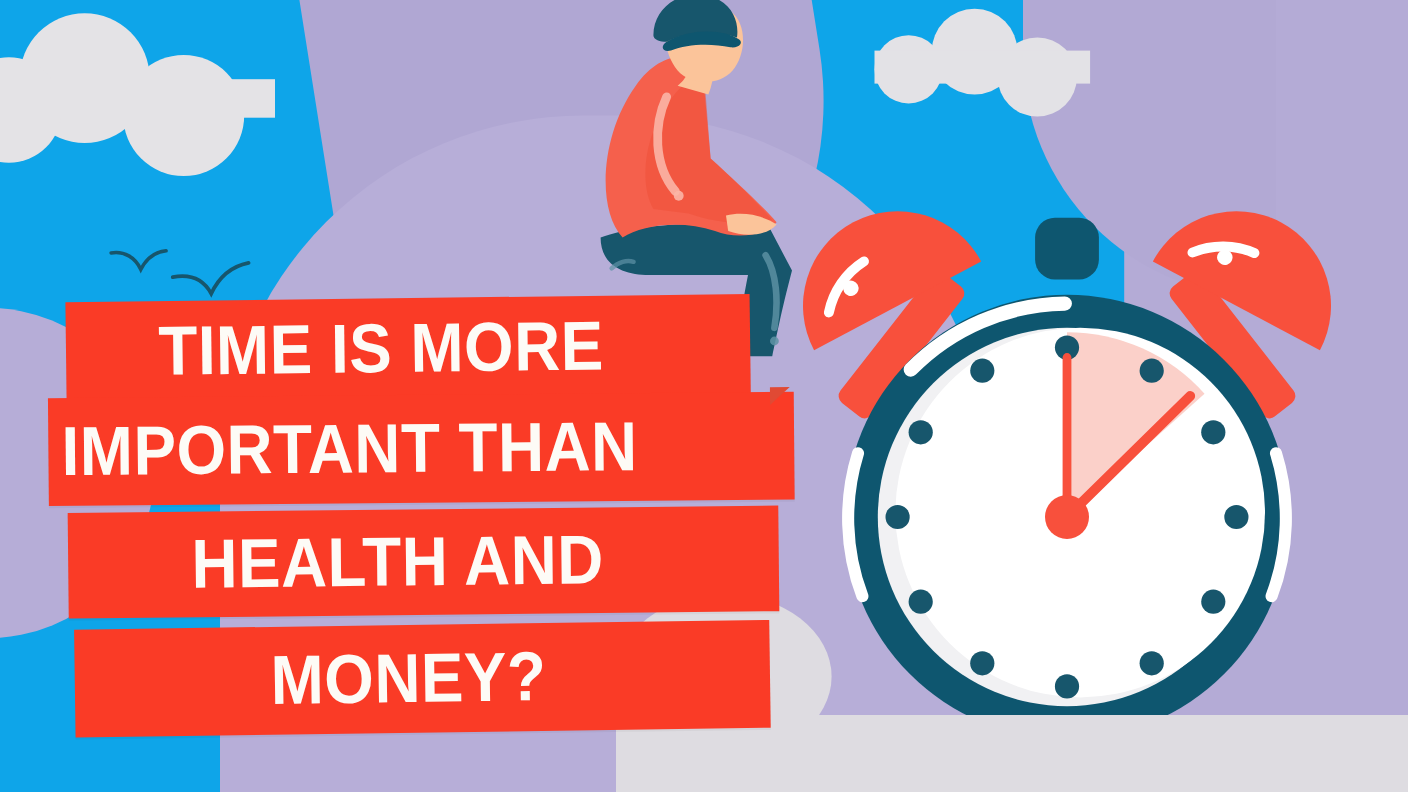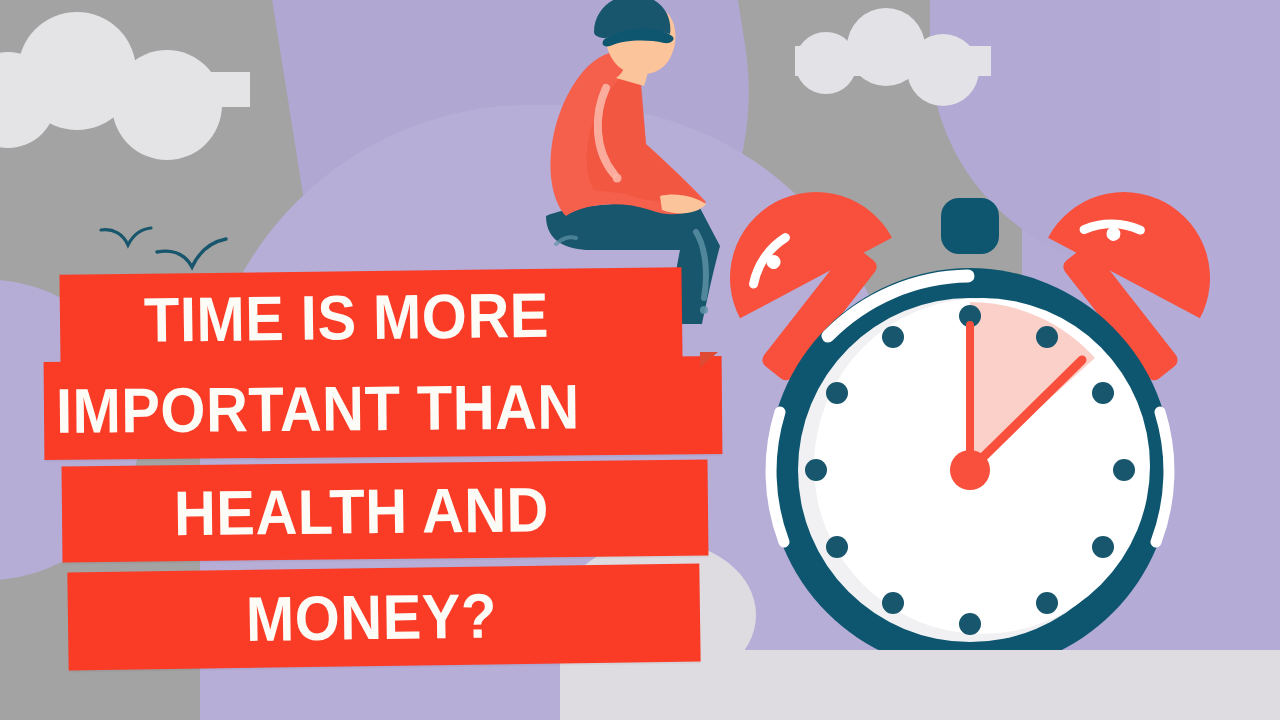--- a/index.html
+++ b/index.html
@@ -4,21 +4,21 @@
 <style>
   * { margin:0; padding:0; box-sizing:border-box; }
   html, body {
     width:1280px; height:720px;
     overflow:hidden;
     font-family:"Liberation Sans", sans-serif;
   }
   #stage {
     position:relative;
     width:1280px; height:720px;
-    background:#a3a3a3;
+    background:#0ea5e9;
     overflow:hidden;
   }
   .layer { position:absolute; }
 
   
   #bg-panel-right {
     left:1022px; top:0; width:258px; height:720px;
     background:#b4abd6;
   }
   #bg-dome {

